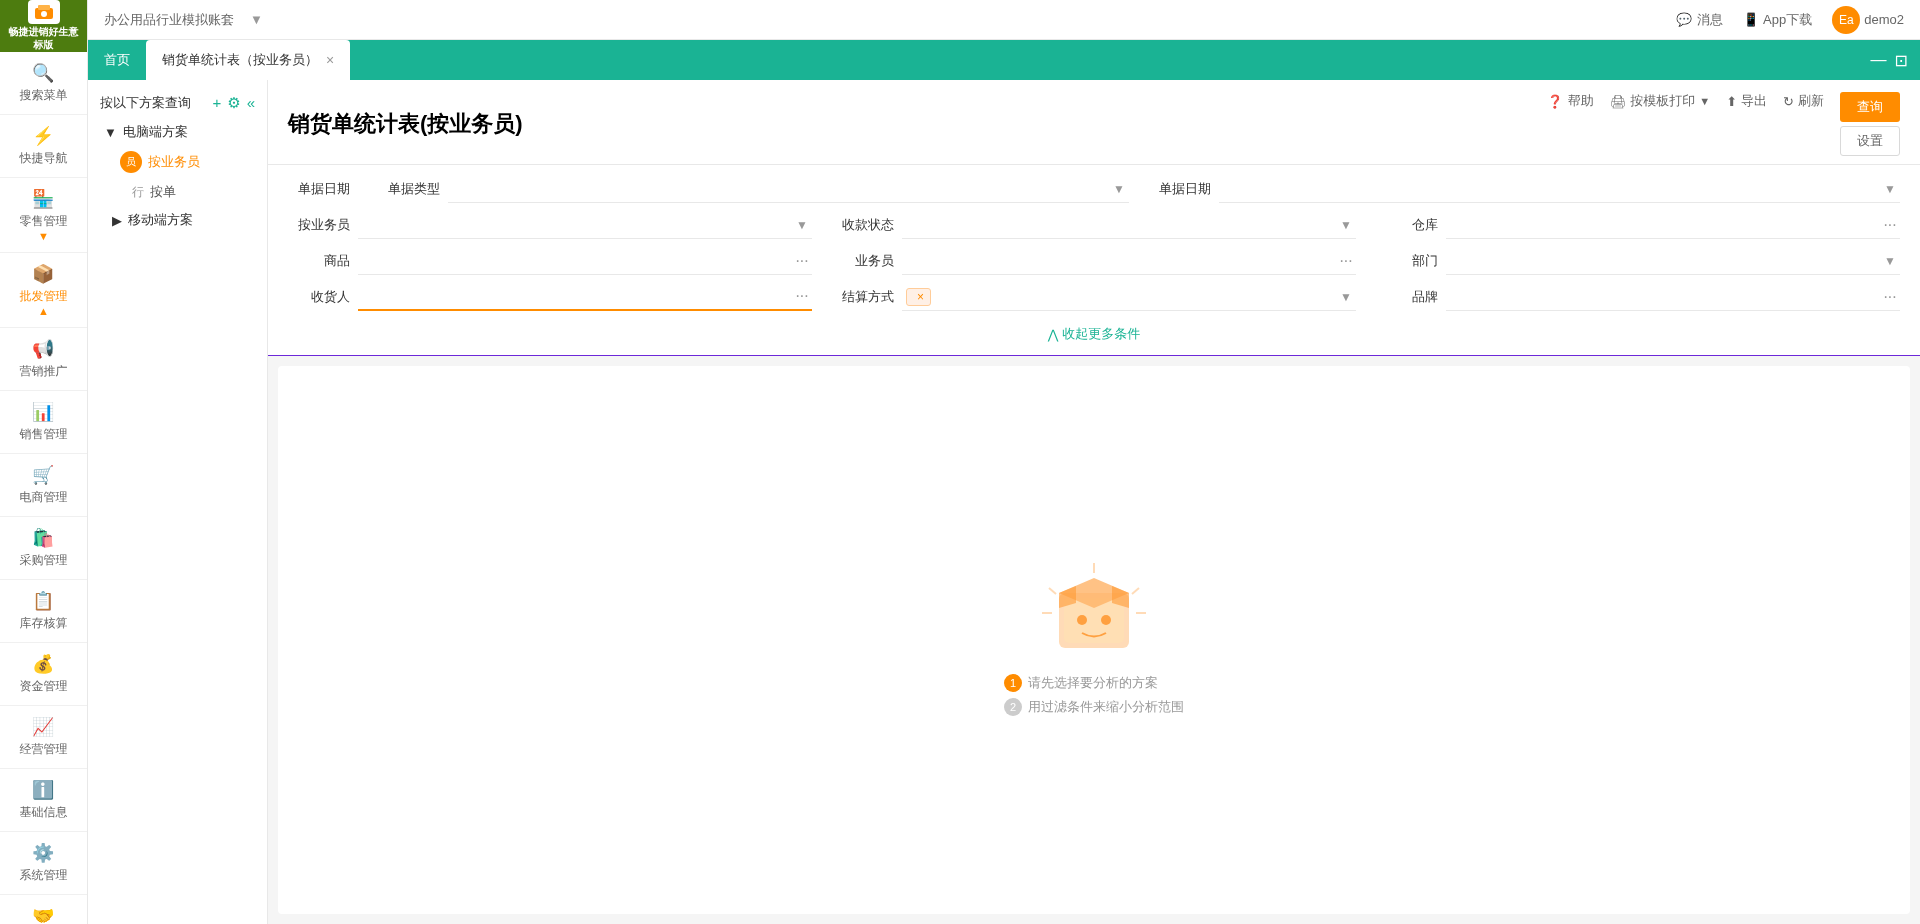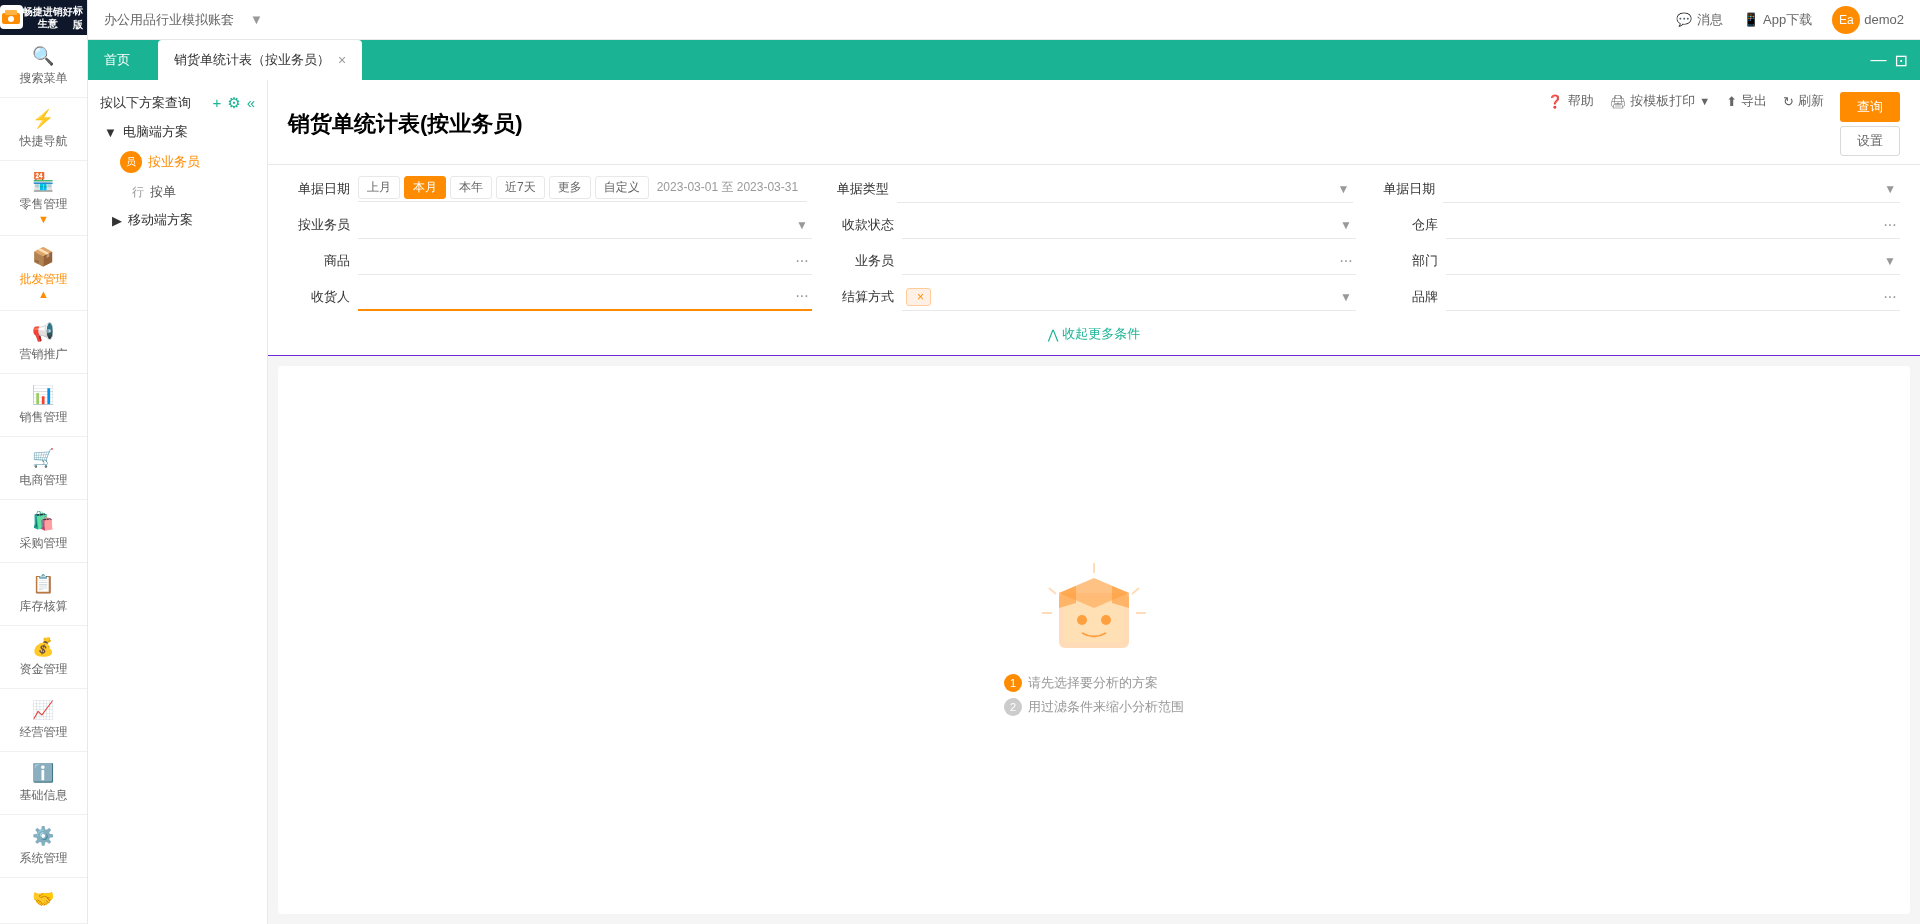--- a/index.html
+++ b/index.html
@@ -12,25 +12,25 @@
       display: flex;
       flex-direction: column;
       align-items: center;
       border-right: 1px solid #e8e8e8;
       flex-shrink: 0;
       overflow-y: auto;
     }
     .sidebar-logo {
       width: 88px;
       height: 56px;
-      background: #0f172a;
+      background: #4d7c0f;
       display: flex;
       align-items: center;
       justify-content: center;
-      flex-direction: row;
+      flex-direction: column;
       color: #fff;
       font-size: 11px;
       font-weight: bold;
     }
     .sidebar-logo-icon {
       width: 32px;
       height: 24px;
       background: #fff;
       border-radius: 4px;
       margin-bottom: 2px;
@@ -127,21 +127,21 @@
       background: #fff;
       color: #333;
       height: 40px;
       padding: 0 16px;
       display: flex;
       align-items: center;
       font-size: 13px;
       gap: 8px;
       cursor: pointer;
       border-radius: 4px 4px 0 0;
-      margin-left: 12px;
+      margin-left: 0;
     }
     .tab-close {
       color: #999;
       font-size: 14px;
       cursor: pointer;
     }
     .tabbar-right {
       margin-left: auto;
       display: flex;
       align-items: center;
@@ -606,31 +606,20 @@
             <button class="btn-primary">查询</button>
             <button class="btn-settings">设置</button>
           </div>
         </div>
       </div>
 
       <div id="filter-area">
 
         <div class="filter-row">
           <span class="filter-label">单据日期</span>
-          <div style="flex:1;display:flex;align-items:center;gap:4px;border-bottom:1px solid #e8e8e8;padding-bottom:2px;">
-            <div class="filter-date-row">
-              <button class="date-btn">上月</button>
-              <button class="date-btn active">本月</button>
-              <button class="date-btn">本年</button>
-              <button class="date-btn">近7天</button>
-              <button class="date-btn">更多</button>
-              <button class="date-btn">自定义</button>
-              <span class="date-range">2023-03-01 至 2023-03-31</span>
-            </div>
-          </div>
           <span class="filter-separator"></span>
           <span class="filter-label">单据类型</span>
           <div class="filter-control" style="flex:1;">
             <span class="filter-control-text"></span>
             <span class="filter-control-arrow">▼</span>
           </div>
           <span class="filter-separator"></span>
           <span class="filter-label">单据日期</span>
           <div class="filter-control" style="flex:1;">
             <span class="filter-control-text"></span>

